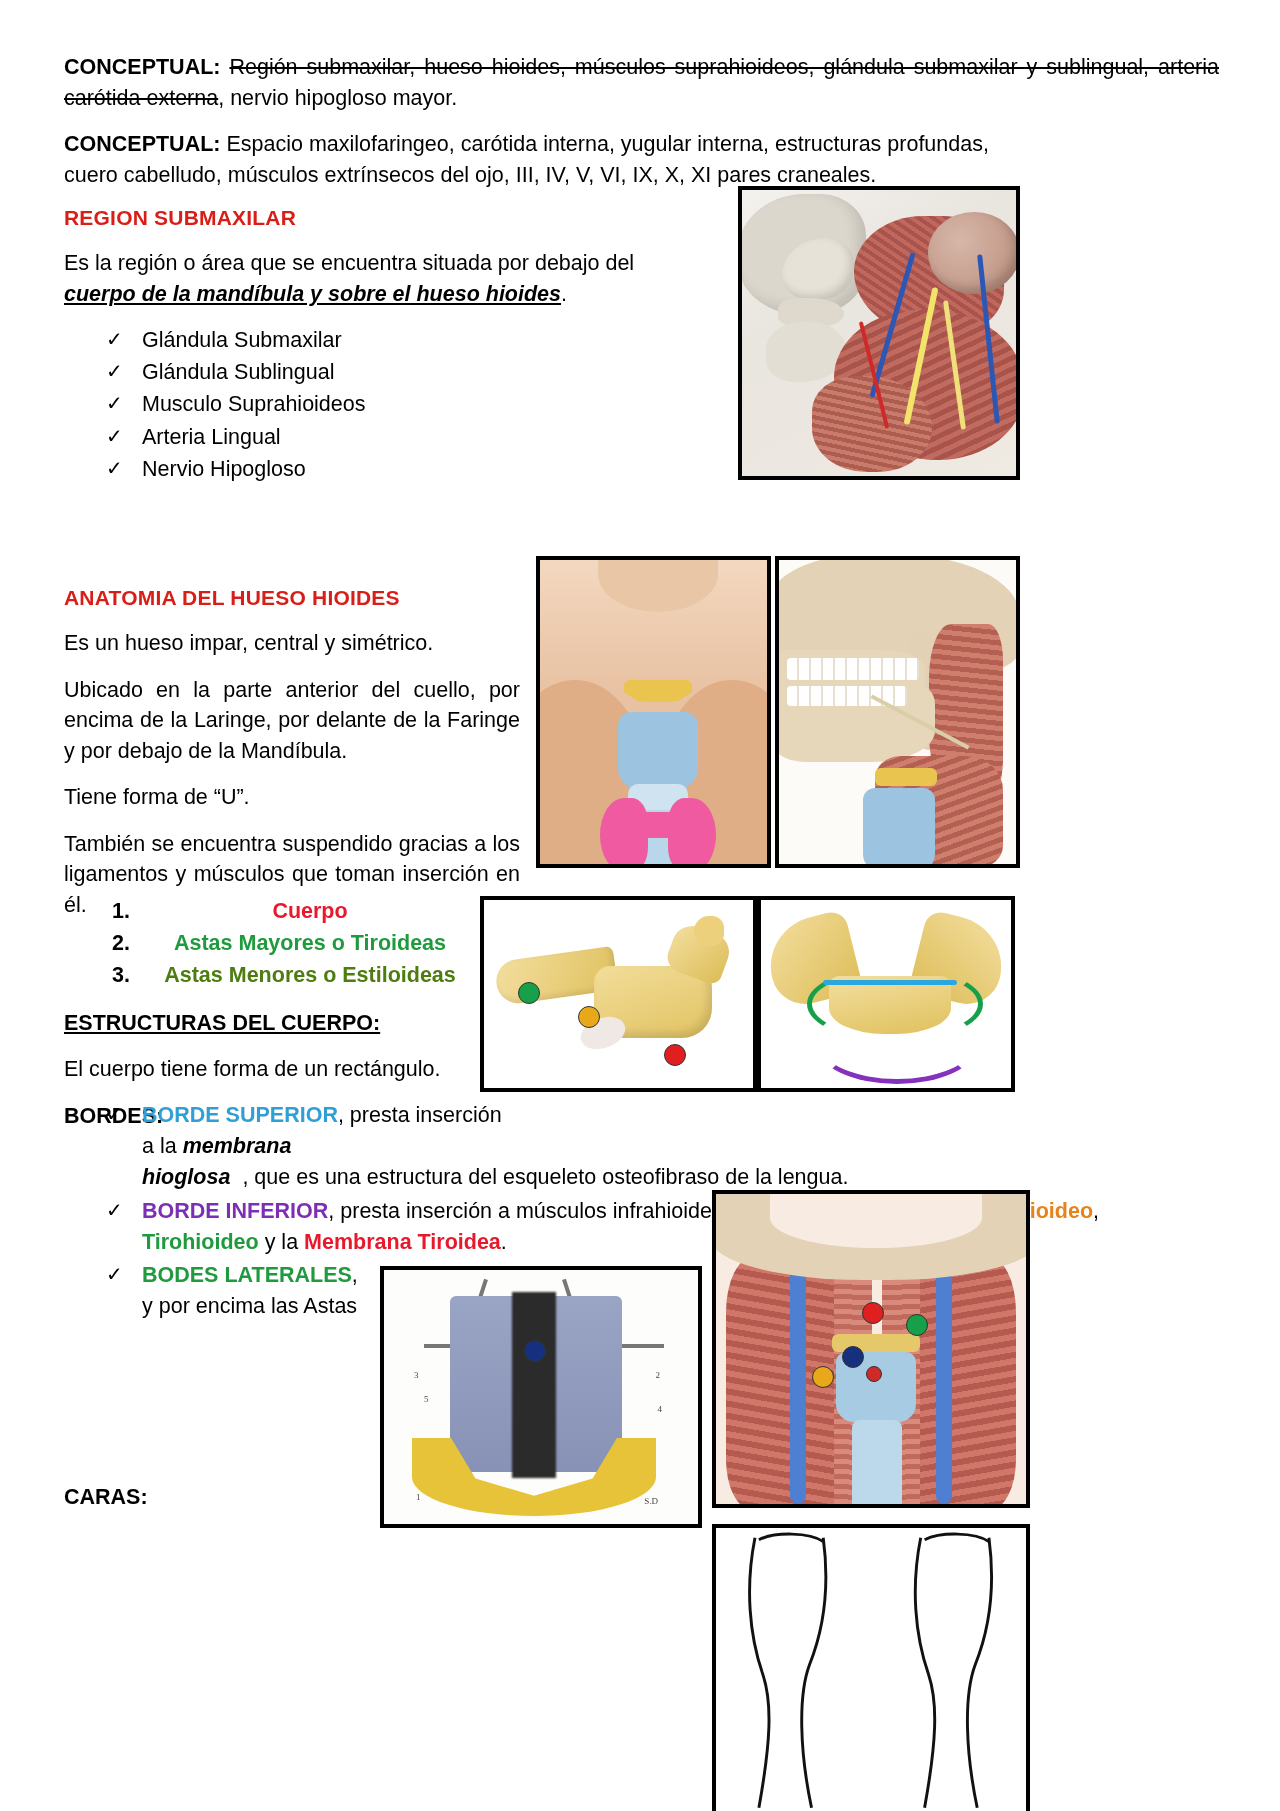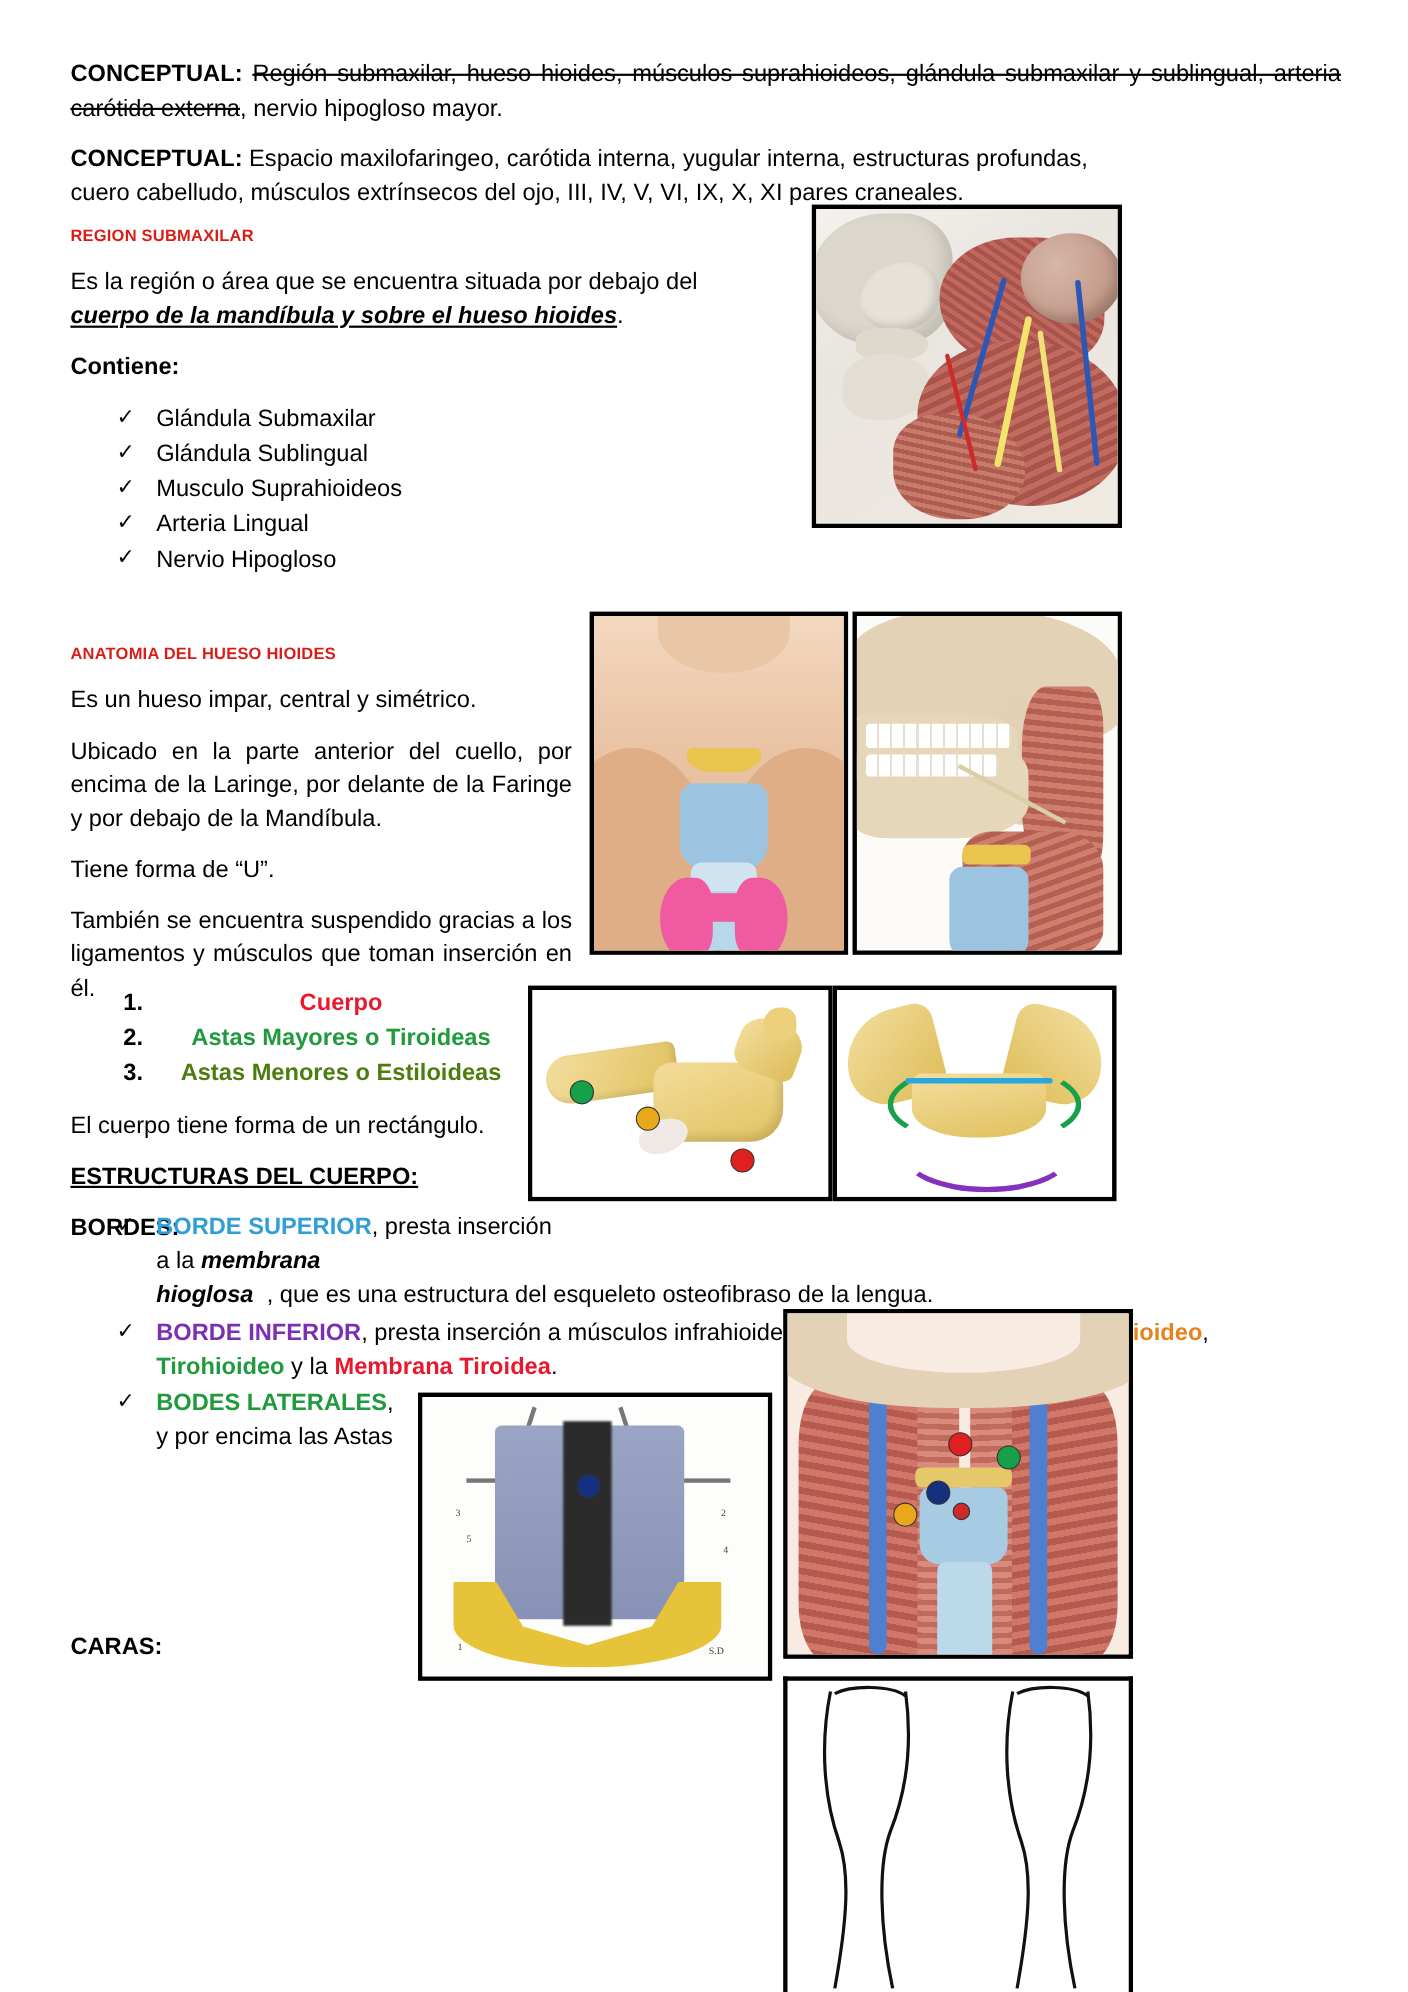--- a/index.html
+++ b/index.html
@@ -26,21 +26,21 @@
   .para.justify { text-align:justify; }
 
   .bold { font-weight:bold; }
   .strike { text-decoration:line-through; }
   .u-bold-italic { font-weight:bold; font-style:italic; text-decoration:underline; }
   .bold-italic { font-weight:bold; font-style:italic; }
 
   .heading-red {
     color:#d91e18;
     font-weight:bold;
-    font-size:15px;
+    font-size:21px;
     margin-bottom:18px;
     letter-spacing:0.2px;
   }
 
   .underline-bold { font-weight:bold; text-decoration:underline; font-size:21.5px; }
 
   
   .checklist { list-style:none; padding-left:42px; margin:0 0 14px 0; }
   .checklist li {
     font-size:21.5px;
@@ -211,23 +211,20 @@
     <p class="para" style="width:950px;">
       <span class="bold">CONCEPTUAL:</span><span> Espacio maxilofaringeo, carótida interna, yugular interna, estructuras profundas, cuero cabelludo, músculos extrínsecos del ojo, III, IV, V, VI, IX, X, XI pares craneales.</span>
     </p>
 
     <p class="heading-red">REGION SUBMAXILAR</p>
 
     <p class="para" style="width:640px;">
       <span>Es la región o área que se encuentra situada por debajo del </span><span class="u-bold-italic">cuerpo de la mandíbula y sobre el hueso hioides</span><span>.</span>
     </p>
 
-    <p class="para">
-      <span class="bold">Contiene:</span>
-    </p>
 
     <ul class="checklist">
       <li><span class="chk">✓</span><span>Glándula Submaxilar</span></li>
       <li><span class="chk">✓</span><span>Glándula Sublingual</span></li>
       <li><span class="chk">✓</span><span>Musculo Suprahioideos</span></li>
       <li><span class="chk">✓</span><span>Arteria Lingual</span></li>
       <li><span class="chk">✓</span><span>Nervio Hipogloso</span></li>
     </ul>
   </div>
 
@@ -239,24 +236,24 @@
     <p class="para justify">También se encuentra suspendido gracias a los ligamentos y músculos que toman inserción en él.</p>
   </div>
 
   <div class="block" style="left:64px; top:896px; width:420px;">
     <ol class="numlist">
       <li><span class="c-red">Cuerpo</span></li>
       <li><span class="c-green">Astas Mayores o Tiroideas</span></li>
       <li><span class="c-gold">Astas Menores o Estiloideas</span></li>
     </ol>
 
-    <p class="para">El cuerpo tiene forma de un rectángulo.</p>
     <p class="para" style="margin-top:8px;">
       <span class="underline-bold">ESTRUCTURAS DEL CUERPO:</span>
     </p>
+    <p class="para">El cuerpo tiene forma de un rectángulo.</p>
     <p class="para">
       <span class="bold">BORDES:</span>
     </p>
   </div>
 
   <div class="block" style="left:64px; top:1100px; width:1060px;">
     <ul class="checklist">
       <li style="width:360px;">
         <span class="chk">✓</span>
         <span class="bold c-blue">BORDE SUPERIOR</span><span>, presta inserción a la </span><span class="bold-italic">membrana hioglosa</span><span style="white-space:nowrap;padding-left:12px;">, que es una estructura del esqueleto osteofibraso de la lengua.</span>

